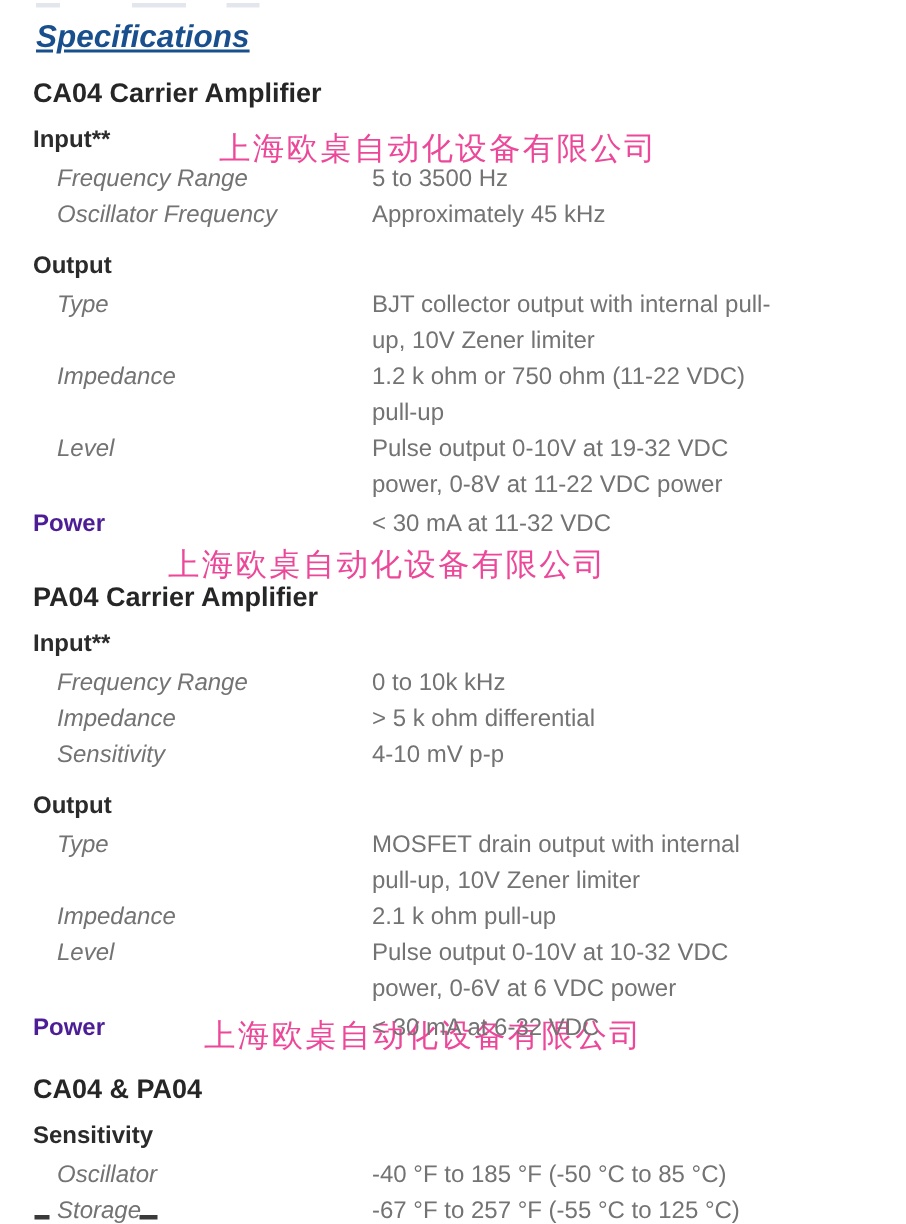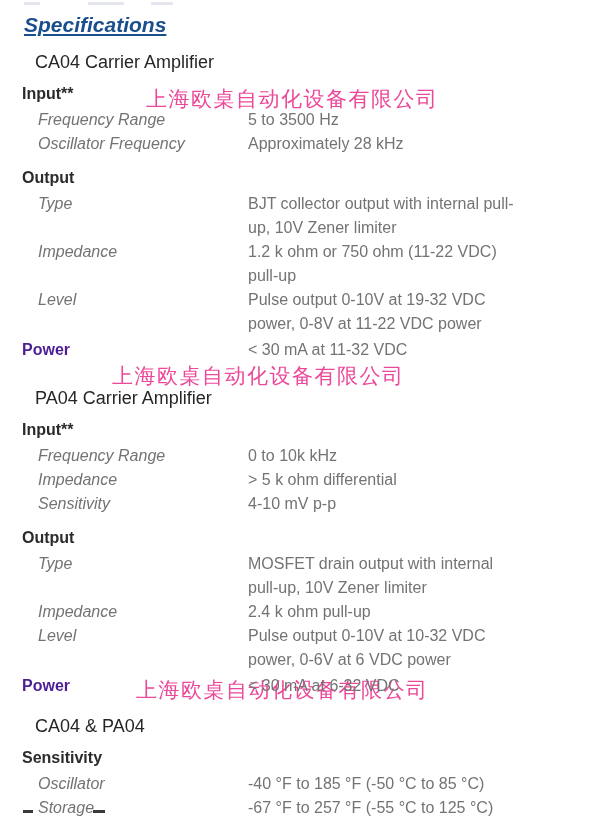--- a/index.html
+++ b/index.html
@@ -20,24 +20,24 @@
     margin: 8px 0 0 2px;
     font-size: 21px;
     line-height: 34px;
     font-weight: bold;
     font-style: italic;
     color: #1a4f8e;
     letter-spacing: 0px;
     text-decoration: underline;
   }
   .section-heading {
-    margin: 10px 0 0 13px;
+    margin: 10px 0 0 0;
     font-size: 18px;
     line-height: 20px;
-    font-weight: normal;
+    font-weight: bold;
     color: #262626;
   }
   .section-heading.gap-large { margin-top: 26px; }
   .section-heading.gap-med   { margin-top: 18px; }
 
   .group-label {
     margin: 12px 0 4px 0;
     font-size: 16px;
     line-height: 20px;
     font-weight: bold;
@@ -101,21 +101,21 @@
     <div class="section">
       <h2 class="section-heading">CA04 Carrier Amplifier</h2>
 
       <div class="group-label">Input**</div>
       <div class="row">
         <div class="spec-label">Frequency Range</div>
         <div class="spec-value">5 to 3500 Hz</div>
       </div>
       <div class="row">
         <div class="spec-label">Oscillator Frequency</div>
-        <div class="spec-value">Approximately 28 kHz</div>
+        <div class="spec-value">Approximately 45 kHz</div>
       </div>
 
       <div class="group-label">Output</div>
       <div class="row">
         <div class="spec-label">Type</div>
         <div class="spec-value">BJT collector output with internal pull-
 up, 10V Zener limiter</div>
       </div>
       <div class="row">
         <div class="spec-label">Impedance</div>
@@ -152,21 +152,21 @@
       </div>
 
       <div class="group-label">Output</div>
       <div class="row">
         <div class="spec-label">Type</div>
         <div class="spec-value">MOSFET drain output with internal
 pull-up, 10V Zener limiter</div>
       </div>
       <div class="row">
         <div class="spec-label">Impedance</div>
-        <div class="spec-value">2.4 k ohm pull-up</div>
+        <div class="spec-value">2.1 k ohm pull-up</div>
       </div>
       <div class="row">
         <div class="spec-label">Level</div>
         <div class="spec-value">Pulse output 0-10V at 10-32 VDC
 power, 0-6V at 6 VDC power</div>
       </div>
 
       <div class="row flush">
         <div class="spec-label">Power</div>
         <div class="spec-value">&lt; 30 mA at 6-32 VDC</div>

